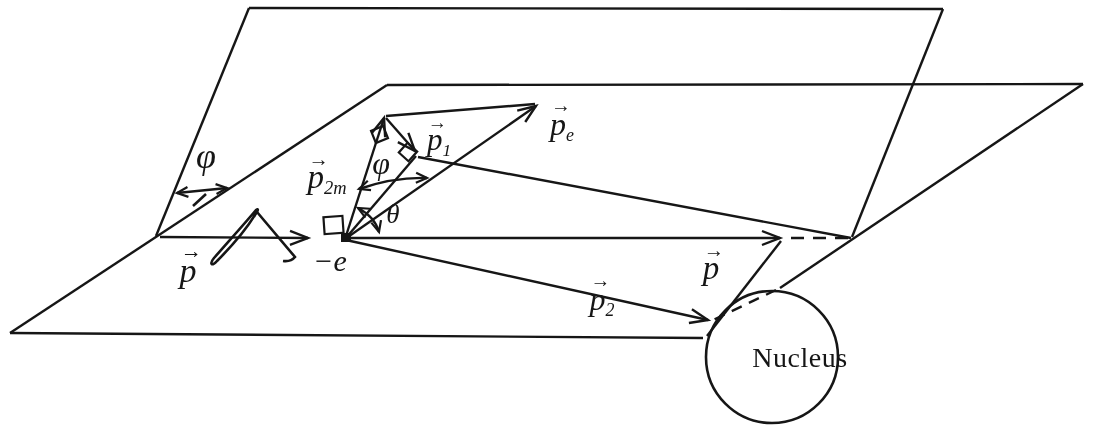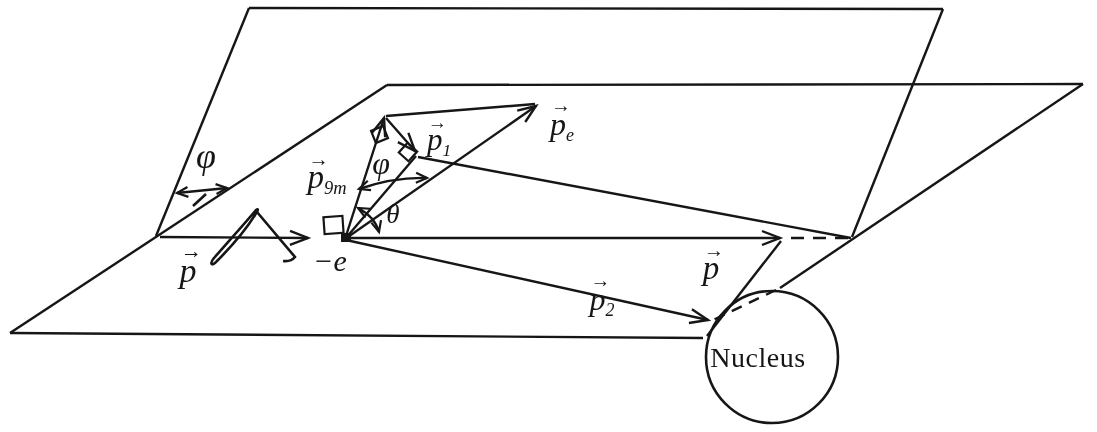--- a/index.html
+++ b/index.html
@@ -102,21 +102,21 @@
 
   <div class="lbl greek" style="left:206px;top:156px;font-size:36px;">φ</div>
 
   <div class="lbl vlbl" style="left:188px;top:266px;font-size:34px;">
     <span class="va">→</span><span class="vb">p</span>
   </div>
 
   <div class="lbl plain" style="left:330px;top:261px;font-size:30px;">−e</div>
 
   <div class="lbl vlbl" style="left:327px;top:174px;font-size:33px;">
-    <span class="va">→</span><span class="vb">p</span><span class="vs">9m</span>
+    <span class="va">→</span><span class="vb">p</span><span class="vs">2m</span>
   </div>
 
   <div class="lbl greek" style="left:381px;top:163px;font-size:32px;">φ</div>
 
   <div class="lbl greek" style="left:393px;top:214px;font-size:27px;">θ</div>
 
   <div class="lbl vlbl" style="left:439px;top:137px;font-size:31px;">
     <span class="va">→</span><span class="vb">p</span><span class="vs">1</span>
   </div>
 
@@ -125,15 +125,15 @@
   </div>
 
   <div class="lbl vlbl" style="left:602px;top:296px;font-size:32px;">
     <span class="va">→</span><span class="vb">p</span><span class="vs">2</span>
   </div>
 
   <div class="lbl vlbl" style="left:711px;top:263px;font-size:33px;">
     <span class="va">→</span><span class="vb">p</span>
   </div>
 
-  <div class="lbl roman" style="left:758px;top:358px;font-size:28px;">Nucleus</div>
+  <div class="lbl roman" style="left:800px;top:358px;font-size:28px;">Nucleus</div>
 
 </div>
 
 </body></html>

